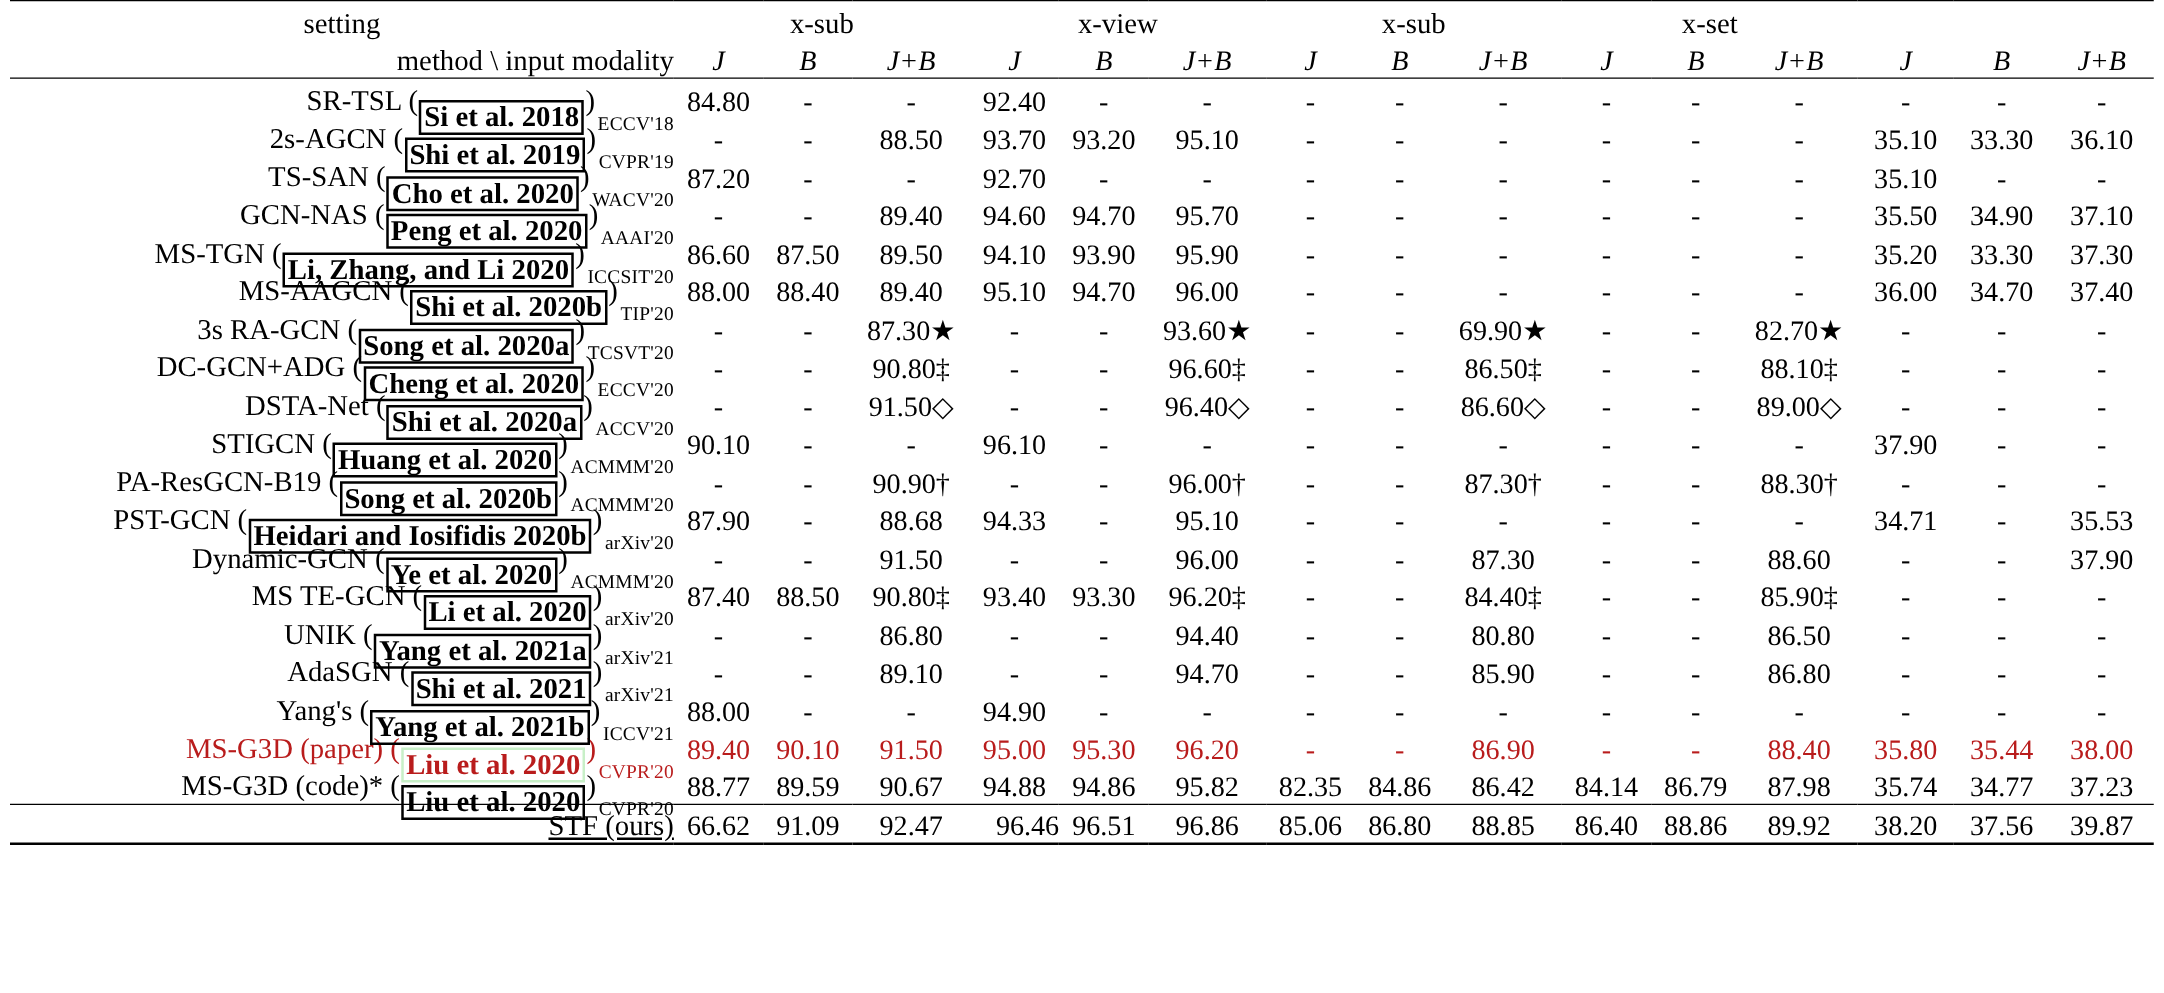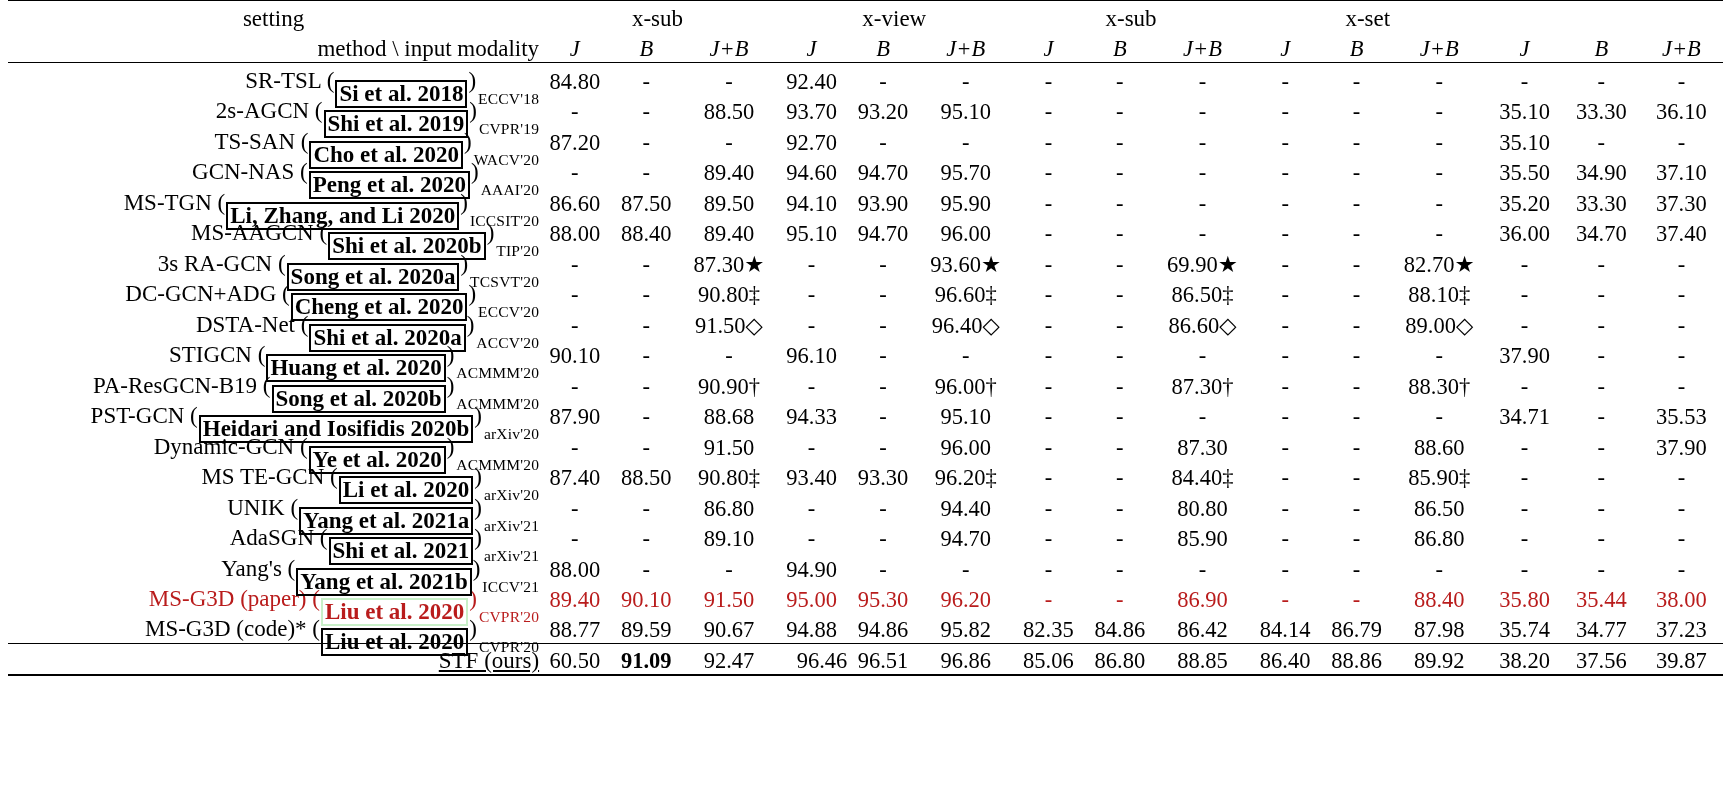--- a/index.html
+++ b/index.html
@@ -481,22 +481,22 @@
           <td class="num">86.42</td>
           <td class="num">84.14</td>
           <td class="num">86.79</td>
           <td class="num">87.98</td>
           <td class="num">35.74</td>
           <td class="num">34.77</td>
           <td class="num">37.23</td>
         </tr>
         <tr class="row-d rule-thick rule-bottom ours-row">
           <td class="method-cell bold" style="padding-top: 4px; text-decoration: underline;">STF (ours)</td>
-          <td class="num bold" style="padding-top: 4px;">60.50</td>
-          <td class="num bold" style="padding-top: 4px; font-weight: bold;">91.09</td>
+          <td class="num bold" style="padding-top: 4px;">66.62</td>
+          <td class="num bold" style="padding-top: 4px;">91.09</td>
           <td class="num bold" style="padding-top: 4px;">92.47</td>
           <td class="num bold" style="padding-top: 4px; text-align: right;">96.46</td>
           <td class="num bold" style="padding-top: 4px;">96.51</td>
           <td class="num bold" style="padding-top: 4px;">96.86</td>
           <td class="num bold" style="padding-top: 4px;">85.06</td>
           <td class="num bold" style="padding-top: 4px;">86.80</td>
           <td class="num bold" style="padding-top: 4px;">88.85</td>
           <td class="num bold" style="padding-top: 4px;">86.40</td>
           <td class="num bold" style="padding-top: 4px;">88.86</td>
           <td class="num bold" style="padding-top: 4px;">89.92</td>

